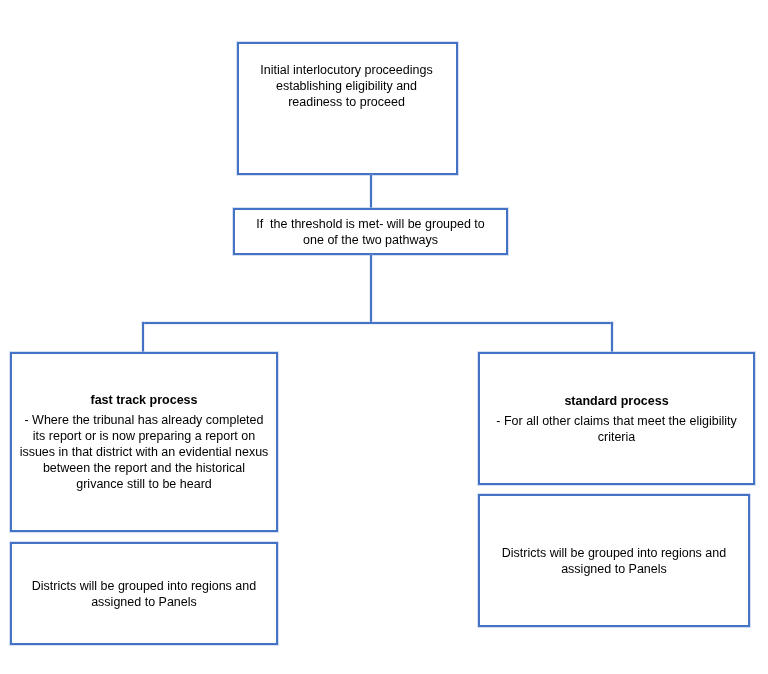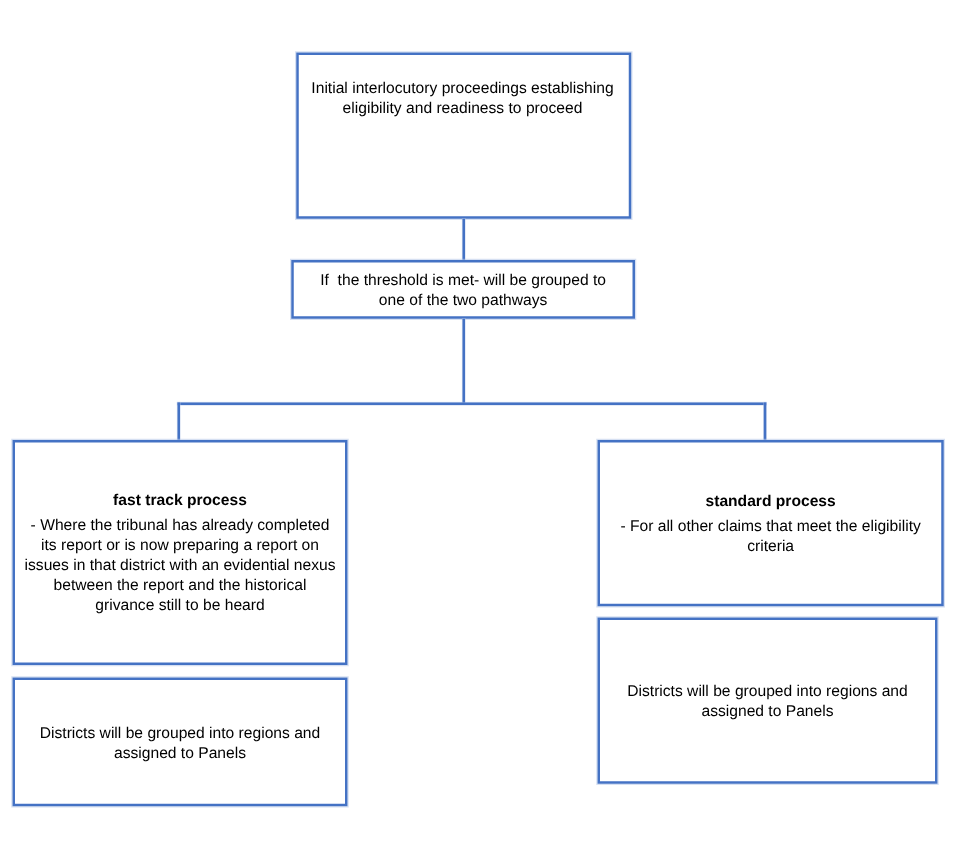--- a/index.html
+++ b/index.html
@@ -27,21 +27,21 @@
     align-items: center;
     justify-content: center;
     text-align: center;
     font-size: 12.5px;
     line-height: 16px;
   }
   .box .body-text { white-space: normal; }
   .box .bold-title { font-weight: bold; margin-bottom: 4px; }
 
   #box-initial {
-    left: 237px; top: 42px; width: 268px; height: 133px;
+    left: 237px; top: 42px; width: 221px; height: 133px;
     justify-content: flex-start;
     padding: 18px 12px 0 10px;
   }
   #box-threshold {
     left: 233px; top: 208px; width: 275px; height: 47px;
     padding: 0 10px;
   }
   #box-threshold .body-text { white-space: pre-wrap; }
   #box-fast-track {
     left: 10px; top: 352px; width: 268px; height: 180px;

